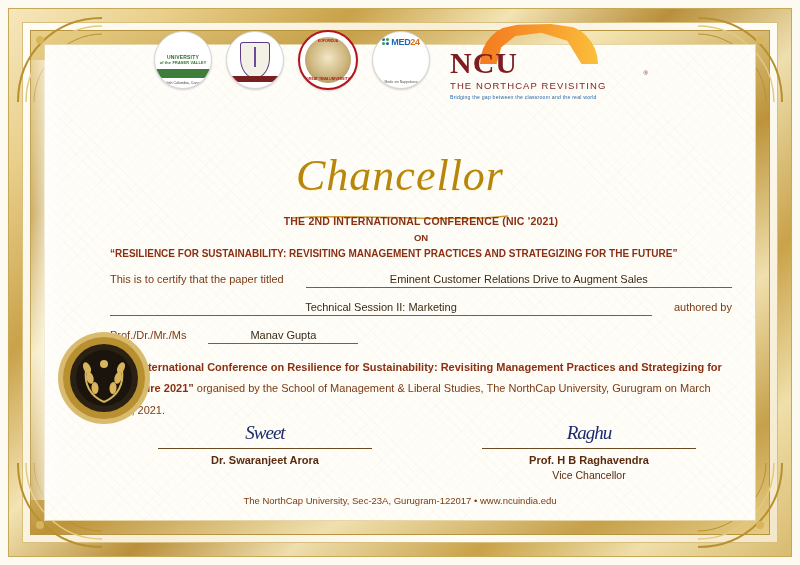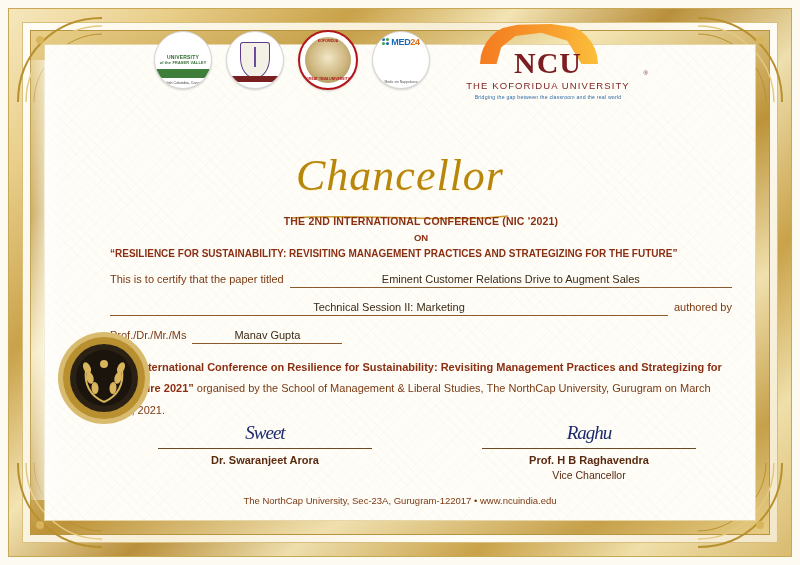--- a/index.html
+++ b/index.html
@@ -215,21 +215,21 @@
     left: 30px; top: 0;
     width: 118px; height: 40px;
     border-radius: 62px 62px 0 0;
     background: linear-gradient(90deg, #f47b20 0%, #f79b2c 55%, #fbbf3b 100%);
     clip-path: polygon(0 100%, 0 38%, 12% 14%, 32% 2%, 60% 0, 84% 10%, 100% 34%, 100% 100%, 86% 100%, 74% 42%, 52% 22%, 30% 30%, 18% 58%, 14% 100%);
   }
   .ncu-text {
     position: absolute;
     left: 0; top: 24px;
     width: 196px;
-    text-align: center;
+    text-align: left;
   }
   .ncu-text .ncu-big {
     font-family: "Liberation Serif", serif;
     font-size: 30px;
     font-weight: bold;
     color: #7c1d22;
     letter-spacing: 1px;
     line-height: 1;
   }
   .ncu-text .ncu-name {
@@ -306,21 +306,21 @@
     color: #8b2f12;
     margin-bottom: 14px;
   }
 
   .fill-row {
     display: flex;
     align-items: baseline;
     font-size: 11px;
     color: #7a3a14;
     margin-bottom: 13px;
-    gap: 6px;
+    gap: 22px;
   }
   .fill-row .lbl { white-space: nowrap; }
   .fill-row .blank {
     flex: 1 1 auto;
     border-bottom: 1px solid #8b5a2b;
     text-align: center;
     padding-bottom: 2px;
     font-size: 11px;
     color: #3b2a16;
     min-width: 40px;
@@ -487,21 +487,21 @@
           </span>
         </div>
         <div class="med-sub">Medic sin Nappolosso</div>
       </div>
     </div>
 
     <div class="ncu-logo">
       <div class="ncu-arc"></div>
       <div class="ncu-text">
         <div class="ncu-big">NCU</div>
-        <div class="ncu-name">THE KOFORIDUA UNIVERSITY</div>
+        <div class="ncu-name">THE NORTHCAP REVISITING</div>
         <div class="ncu-tag">Bridging the gap between the classroom and the real world</div>
       </div>
       <div class="ncu-reg">®</div>
     </div>
 
   </div>
 
   <div class="cert-title">Chancellor</div>
   <div class="title-underline">
     <svg width="220" height="8" viewBox="0 0 220 8">

